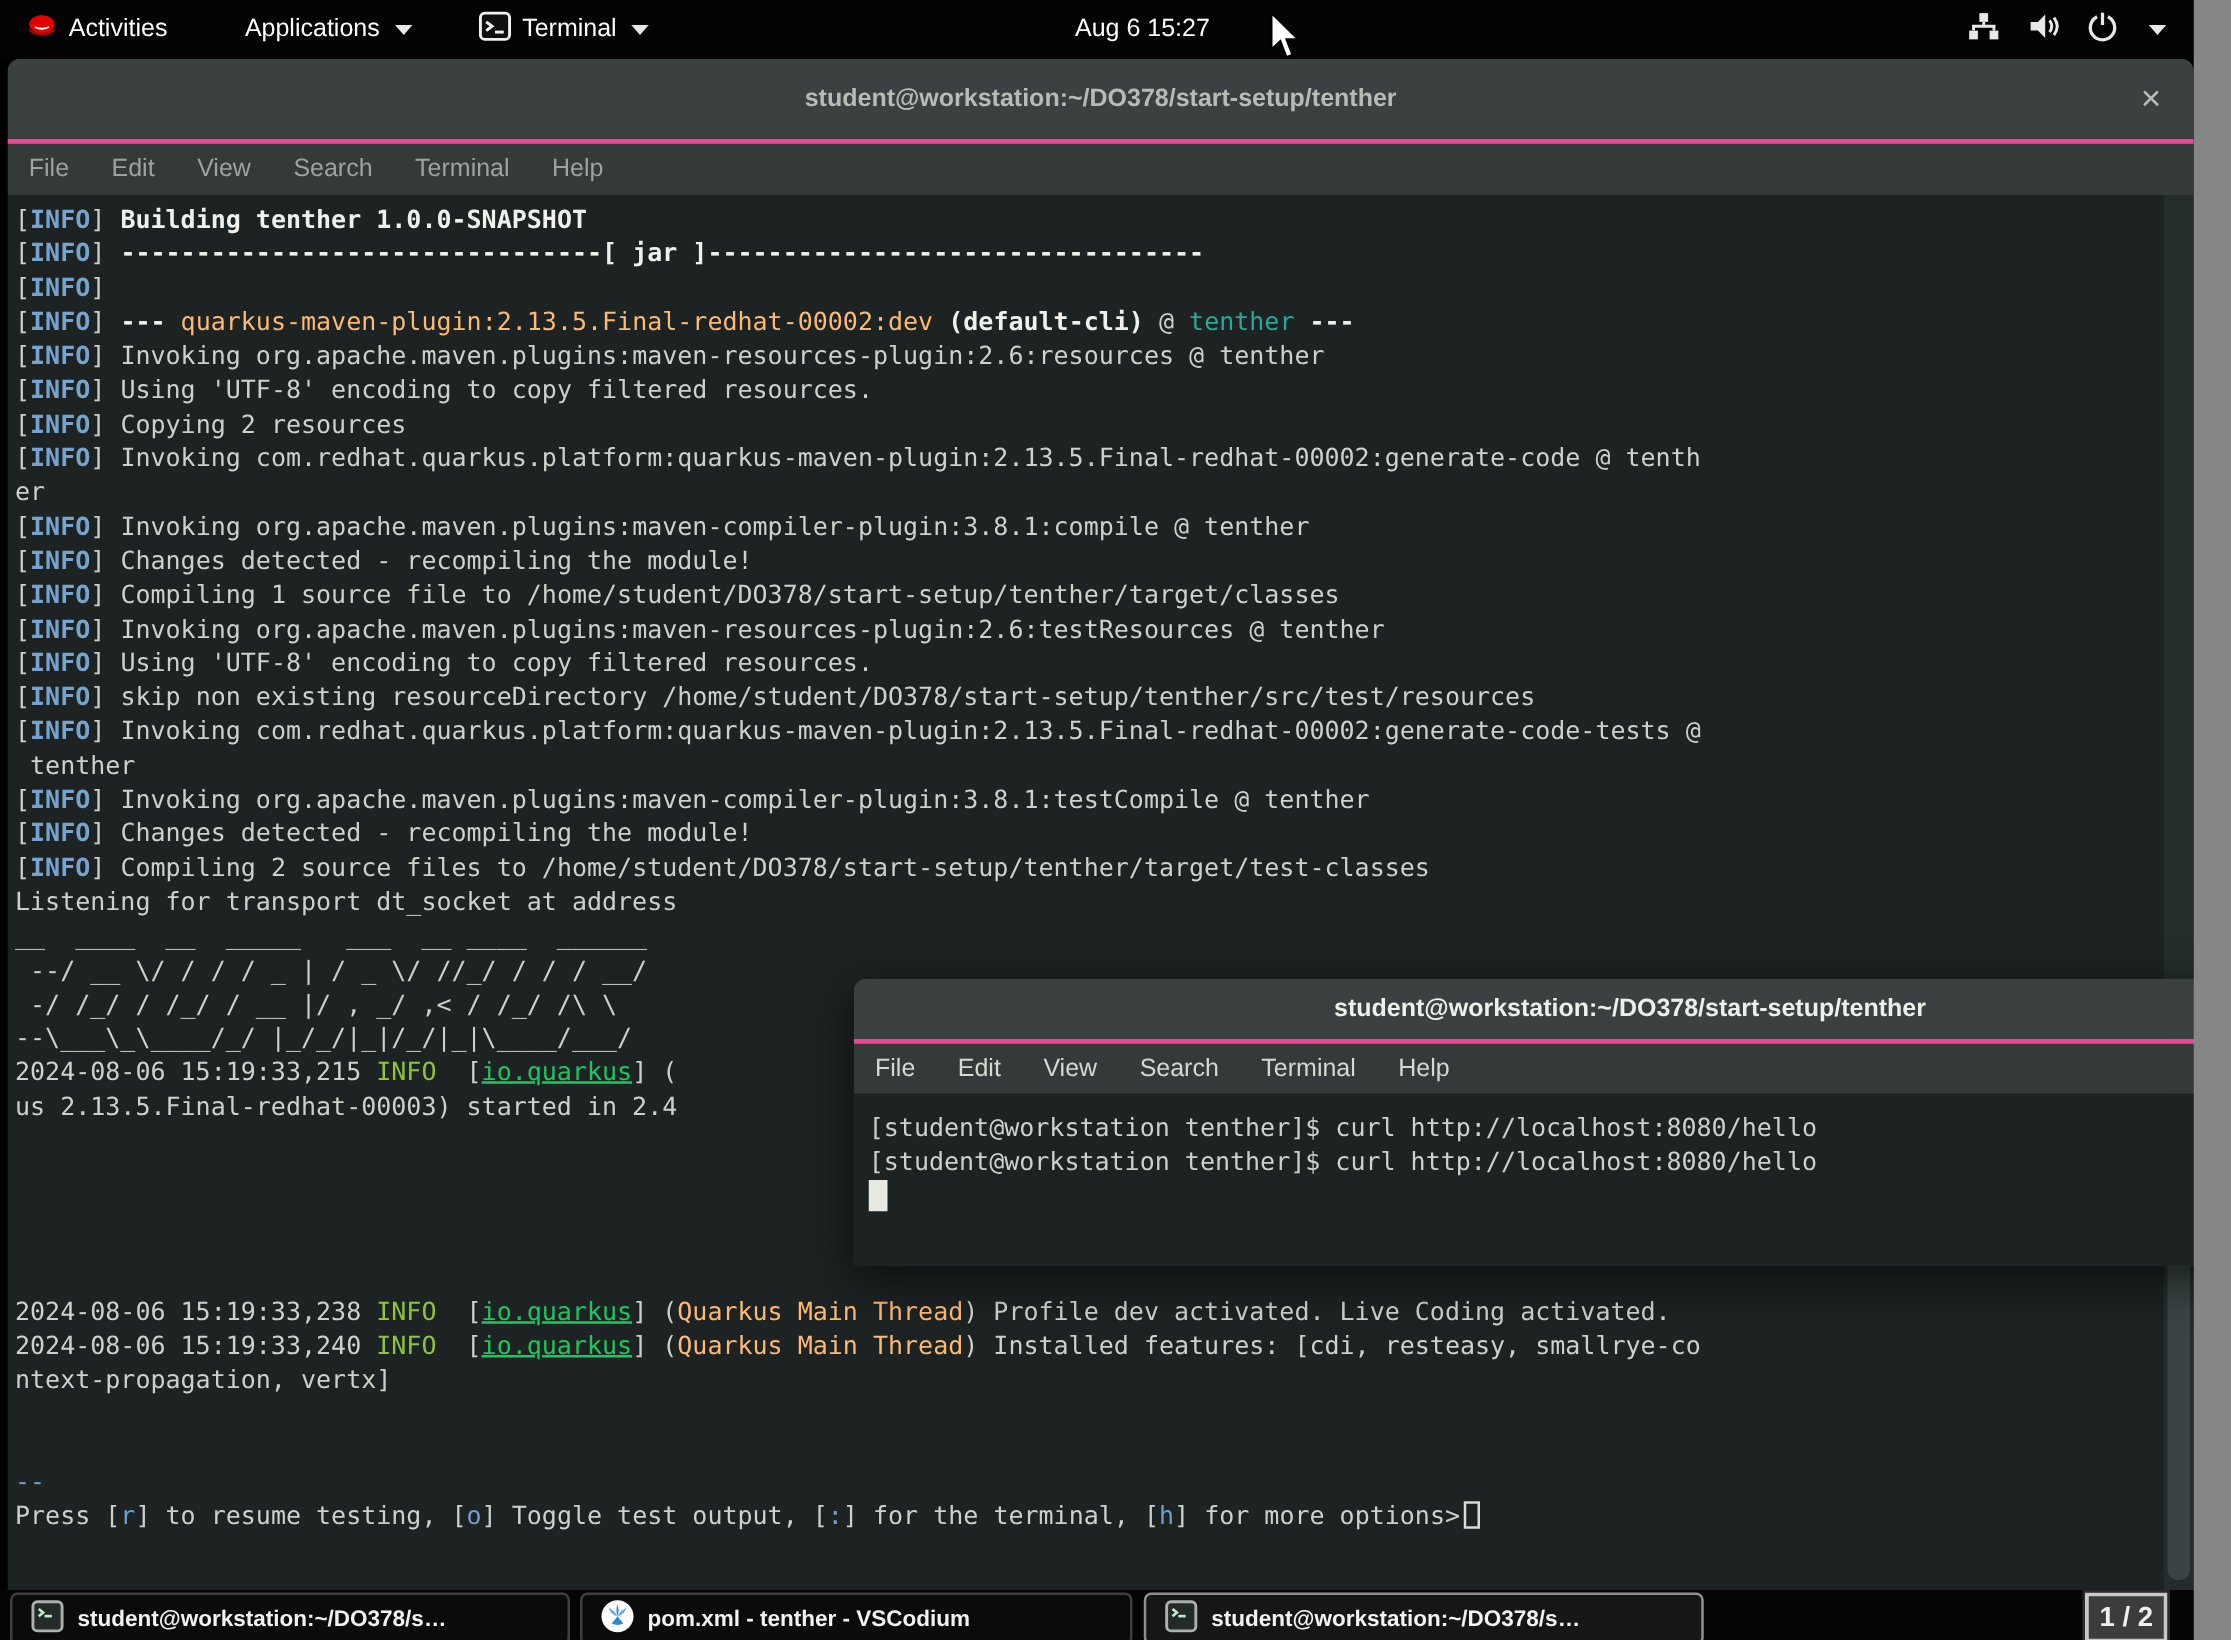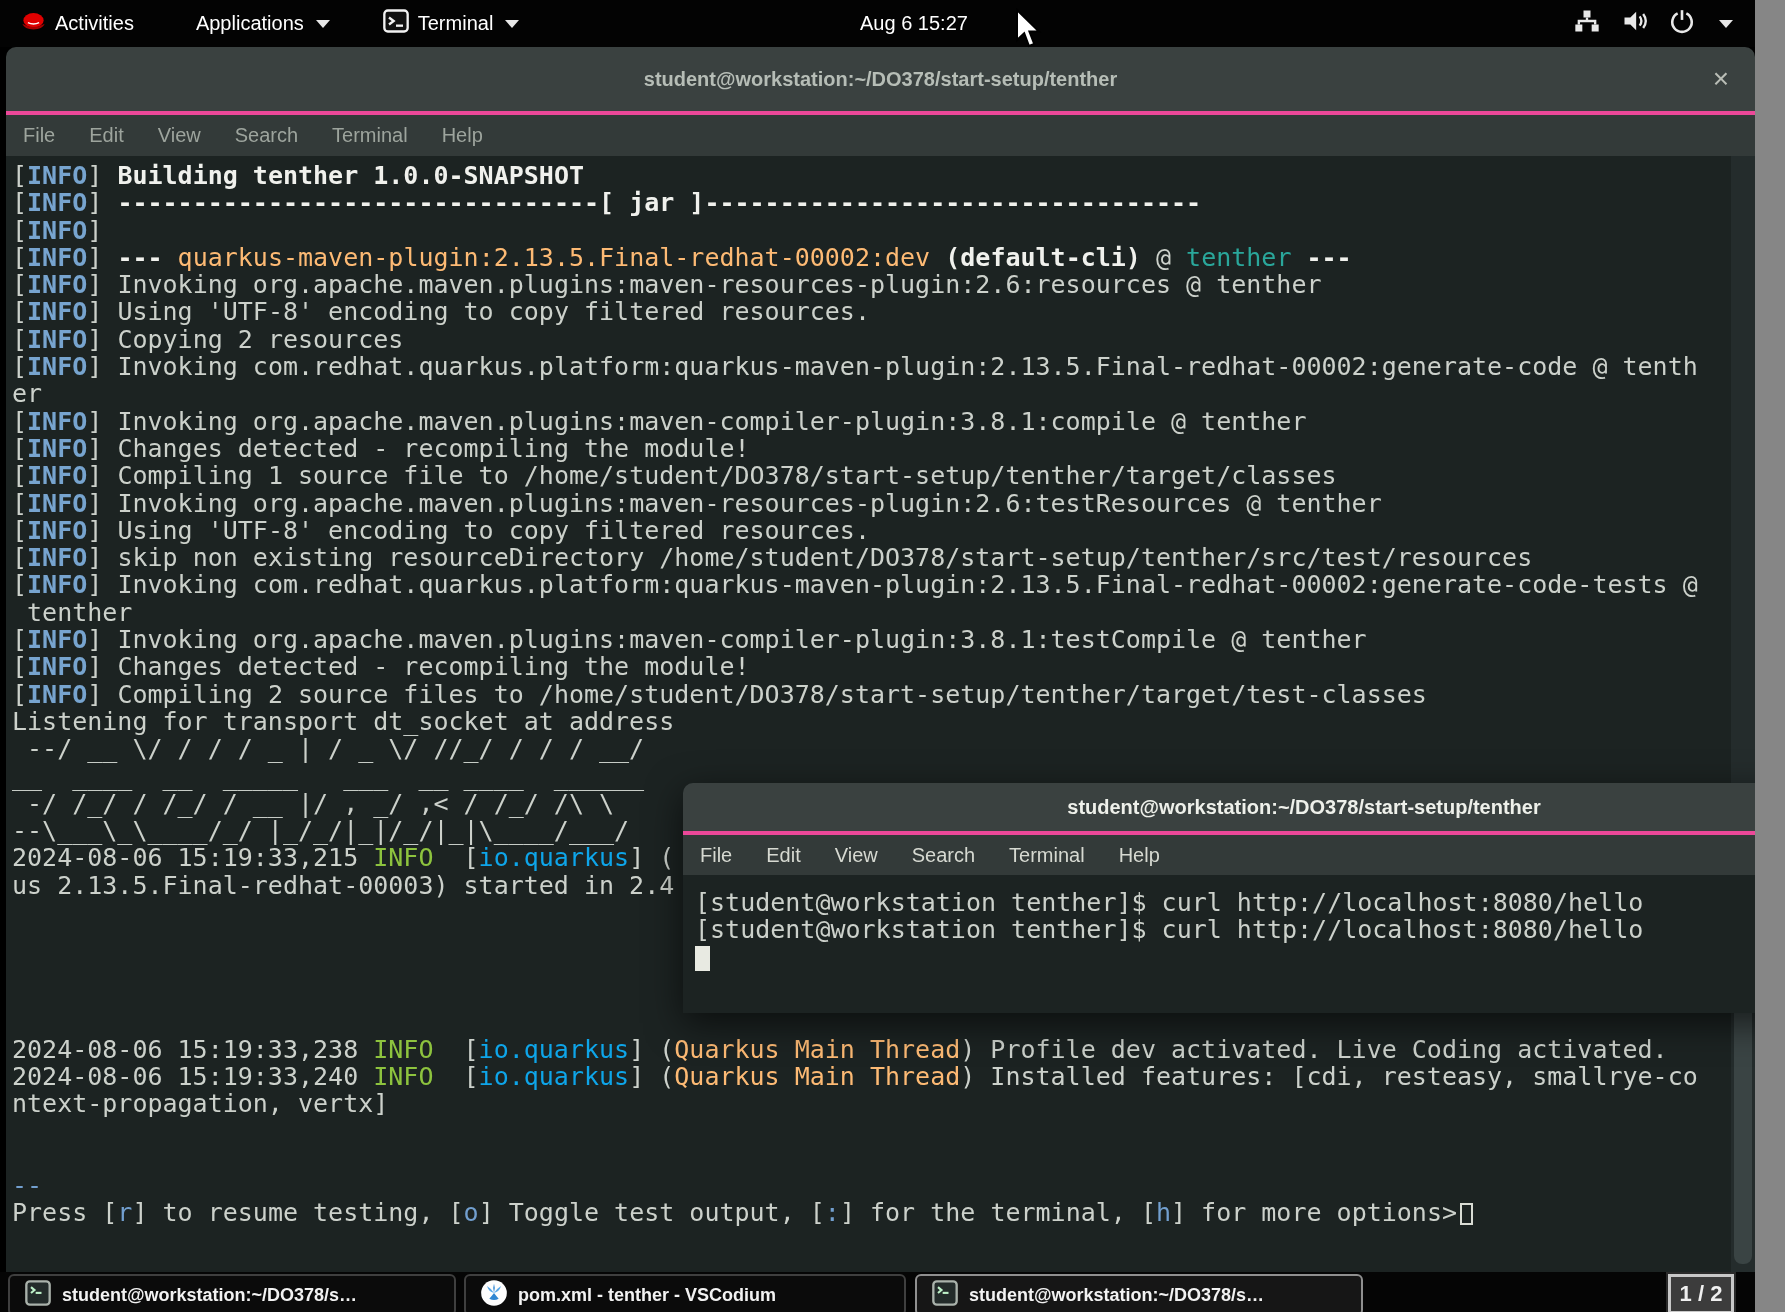--- a/index.html
+++ b/index.html
@@ -29,34 +29,34 @@
   .win-overlay .titlebar { height:48px; }
   .title-text { font-size:20px; font-weight:700; color:#b6bdb6; }
   .win-overlay .title-text { color:#eef0ea; }
   .close-btn { position:absolute; right:26px; top:50%; transform:translateY(-50%); color:#b9bdb6;
                font-size:28px; line-height:1; cursor:default; }
   .menubar { height:45px; background:#333a39; display:flex; align-items:center; border-top:4px solid #ec4899; }
   .win-overlay .menubar { height:44px; }
   .menubar .mi { padding:0 17px; font-size:20px; color:#9da49d; cursor:default; }
   .win-overlay .menubar .mi { color:#d6d9d1; }
   .tcontent { position:relative; background:#1c2322; width:100%;
-              font-family:"DejaVu Sans Mono", monospace; font-size:25px; line-height:27.3px; }
+              font-family:"DejaVu Sans Mono", monospace; font-size:20px; line-height:27.3px; }
   .win-main .tcontent { height:1116px; padding:6px 0 0 6px; }
   .win-overlay .tcontent { height:138px; padding:14px 0 0 12px; }
   .scroll-trough { position:absolute; right:0; top:0; width:24px; height:100%; background:#242c2c; }
   .scroll-thumb { position:absolute; right:3px; bottom:8px; width:18px; height:260px; background:#3a4444; border-radius:8px; }
 
   .t-row { white-space:pre; height:27.3px; }
   .c-fg   { color:#ccd1cb; }
   .c-b    { color:#f0f1ed; font-weight:700; }
   .c-blue { color:#77a4cf; font-weight:700; }
   .c-grn  { color:#fdba74; }
   .c-lime { color:#8dc33e; }
   .c-cyan { color:#2aa79b; }
-  .c-io   { color:#0ea5e9; }
+  .c-io   { color:#22c55e;text-decoration:underline; }
   .c-key  { color:#729fcf; }
   .curh { display:inline-block; width:13px; height:22px; border:2px solid #d9dcd4; vertical-align:-4px; margin-left:3px; }
   .curb { display:inline-block; width:15px; height:25px; background:#e8eae2; vertical-align:-5px; }
 
   
   .taskbar { position:absolute; left:0; top:1272px; width:1755px; height:40px; background:#050505; z-index:30; }
   .tb-btn { position:absolute; top:2px; height:42px; background:#0b0b0b; border:2px solid #3f3f3f;
             border-radius:6px; display:flex; align-items:center; gap:10px; padding:0 14px;
             color:#f2f2f2; font-size:18px; font-weight:700; cursor:default; }
   .tb-btn.active { border-color:#8f8f8f; background:#161616; }
@@ -154,22 +154,22 @@
           <div class="t-row"><span class="c-fg">[</span><span class="c-blue">INFO</span><span class="c-fg">] </span><span class="c-fg">Compiling 1 source file to /home/student/DO378/start-setup/tenther/target/classes</span></div>
           <div class="t-row"><span class="c-fg">[</span><span class="c-blue">INFO</span><span class="c-fg">] </span><span class="c-fg">Invoking org.apache.maven.plugins:maven-resources-plugin:2.6:testResources @ tenther</span></div>
           <div class="t-row"><span class="c-fg">[</span><span class="c-blue">INFO</span><span class="c-fg">] </span><span class="c-fg">Using 'UTF-8' encoding to copy filtered resources.</span></div>
           <div class="t-row"><span class="c-fg">[</span><span class="c-blue">INFO</span><span class="c-fg">] </span><span class="c-fg">skip non existing resourceDirectory /home/student/DO378/start-setup/tenther/src/test/resources</span></div>
           <div class="t-row"><span class="c-fg">[</span><span class="c-blue">INFO</span><span class="c-fg">] </span><span class="c-fg">Invoking com.redhat.quarkus.platform:quarkus-maven-plugin:2.13.5.Final-redhat-00002:generate-code-tests @</span></div>
           <div class="t-row"><span class="c-fg"> tenther</span></div>
           <div class="t-row"><span class="c-fg">[</span><span class="c-blue">INFO</span><span class="c-fg">] </span><span class="c-fg">Invoking org.apache.maven.plugins:maven-compiler-plugin:3.8.1:testCompile @ tenther</span></div>
           <div class="t-row"><span class="c-fg">[</span><span class="c-blue">INFO</span><span class="c-fg">] </span><span class="c-fg">Changes detected - recompiling the module!</span></div>
           <div class="t-row"><span class="c-fg">[</span><span class="c-blue">INFO</span><span class="c-fg">] </span><span class="c-fg">Compiling 2 source files to /home/student/DO378/start-setup/tenther/target/test-classes</span></div>
           <div class="t-row"><span class="c-fg">Listening for transport dt_socket at address</span></div>
+          <div class="t-row"><span class="c-fg">__  ____  __  _____   ___  __ ____  ______ </span></div>
           <div class="t-row"><span class="c-fg"> --/ __ \/ / / / _ | / _ \/ //_/ / / / __/ </span></div>
-          <div class="t-row"><span class="c-fg">__  ____  __  _____   ___  __ ____  ______ </span></div>
           <div class="t-row"><span class="c-fg"> -/ /_/ / /_/ / __ |/ , _/ ,&lt; / /_/ /\ \   </span></div>
           <div class="t-row"><span class="c-fg">--\___\_\____/_/ |_/_/|_|/_/|_|\____/___/  </span></div>
           <div class="t-row"><span class="c-fg">2024-08-06 15:19:33,215 </span><span class="c-lime">INFO</span><span class="c-fg">  [</span><span class="c-io">io.quarkus</span><span class="c-fg">] (</span></div>
           <div class="t-row"><span class="c-fg">us 2.13.5.Final-redhat-00003) started in 2.4</span></div>
           <div class="t-row"></div>
           <div class="t-row"></div>
           <div class="t-row"></div>
           <div class="t-row"></div>
           <div class="t-row"></div>
           <div class="t-row"><span class="c-fg">2024-08-06 15:19:33,238 </span><span class="c-lime">INFO</span><span class="c-fg">  [</span><span class="c-io">io.quarkus</span><span class="c-fg">] (</span><span class="c-grn">Quarkus Main Thread</span><span class="c-fg">) Profile dev activated. Live Coding activated.</span></div>

